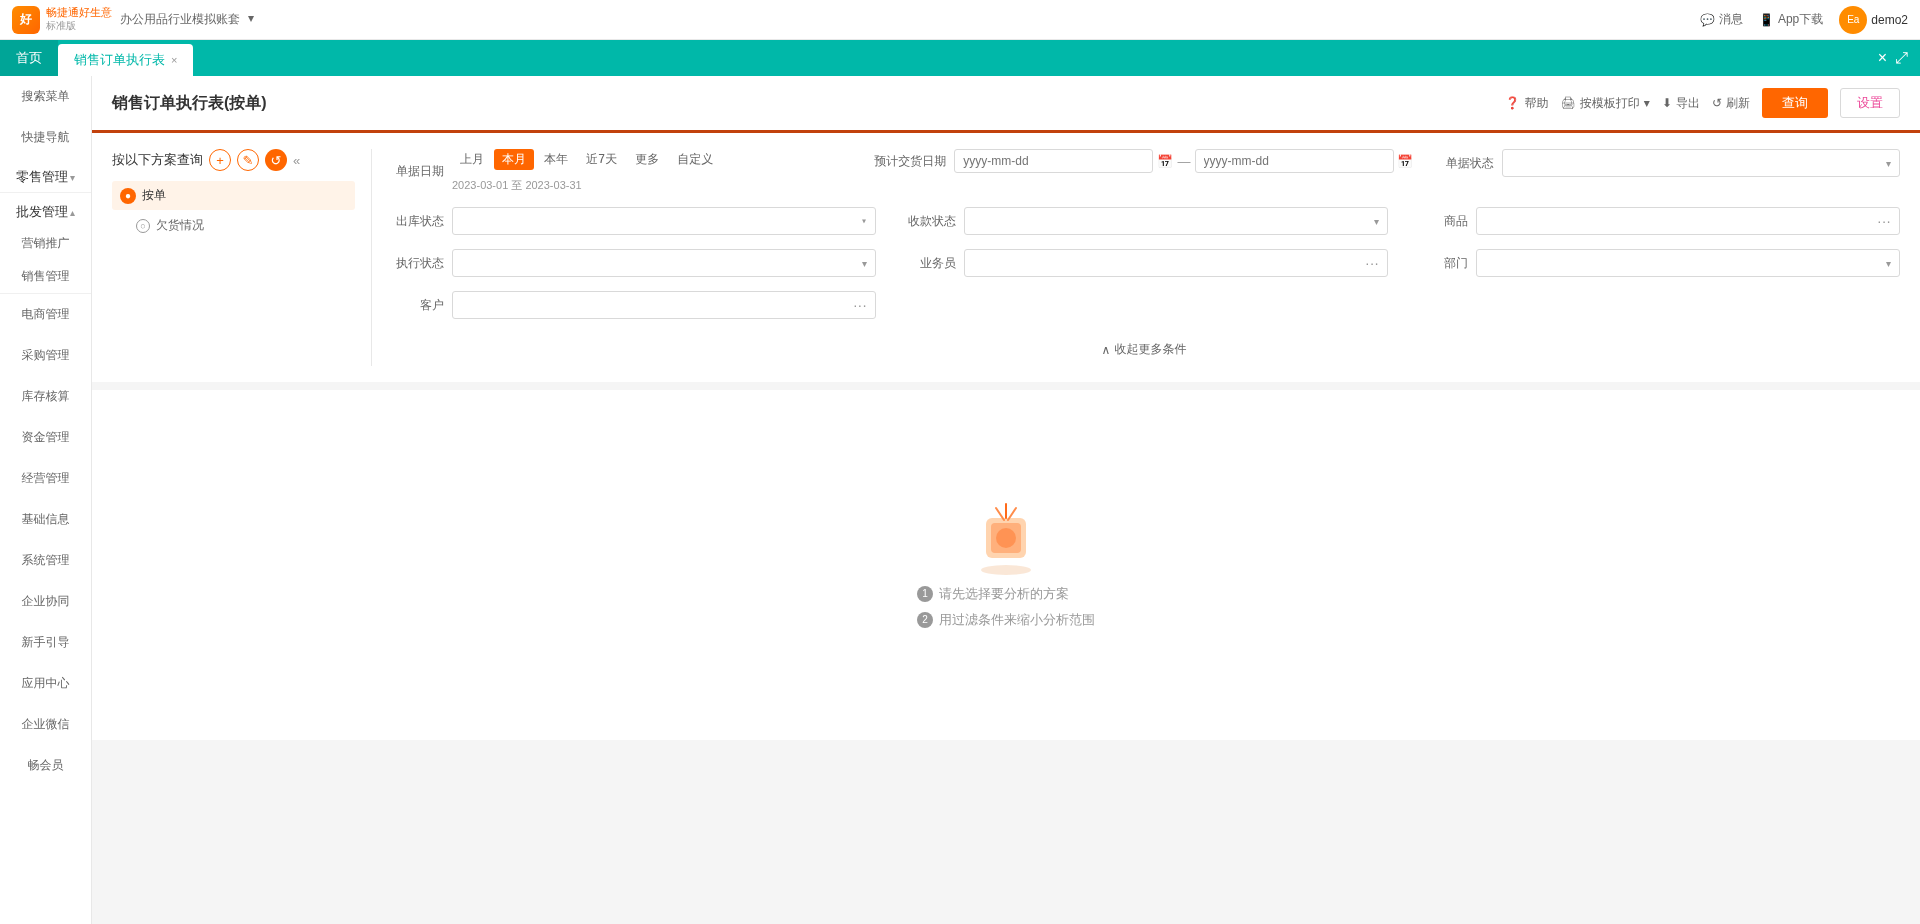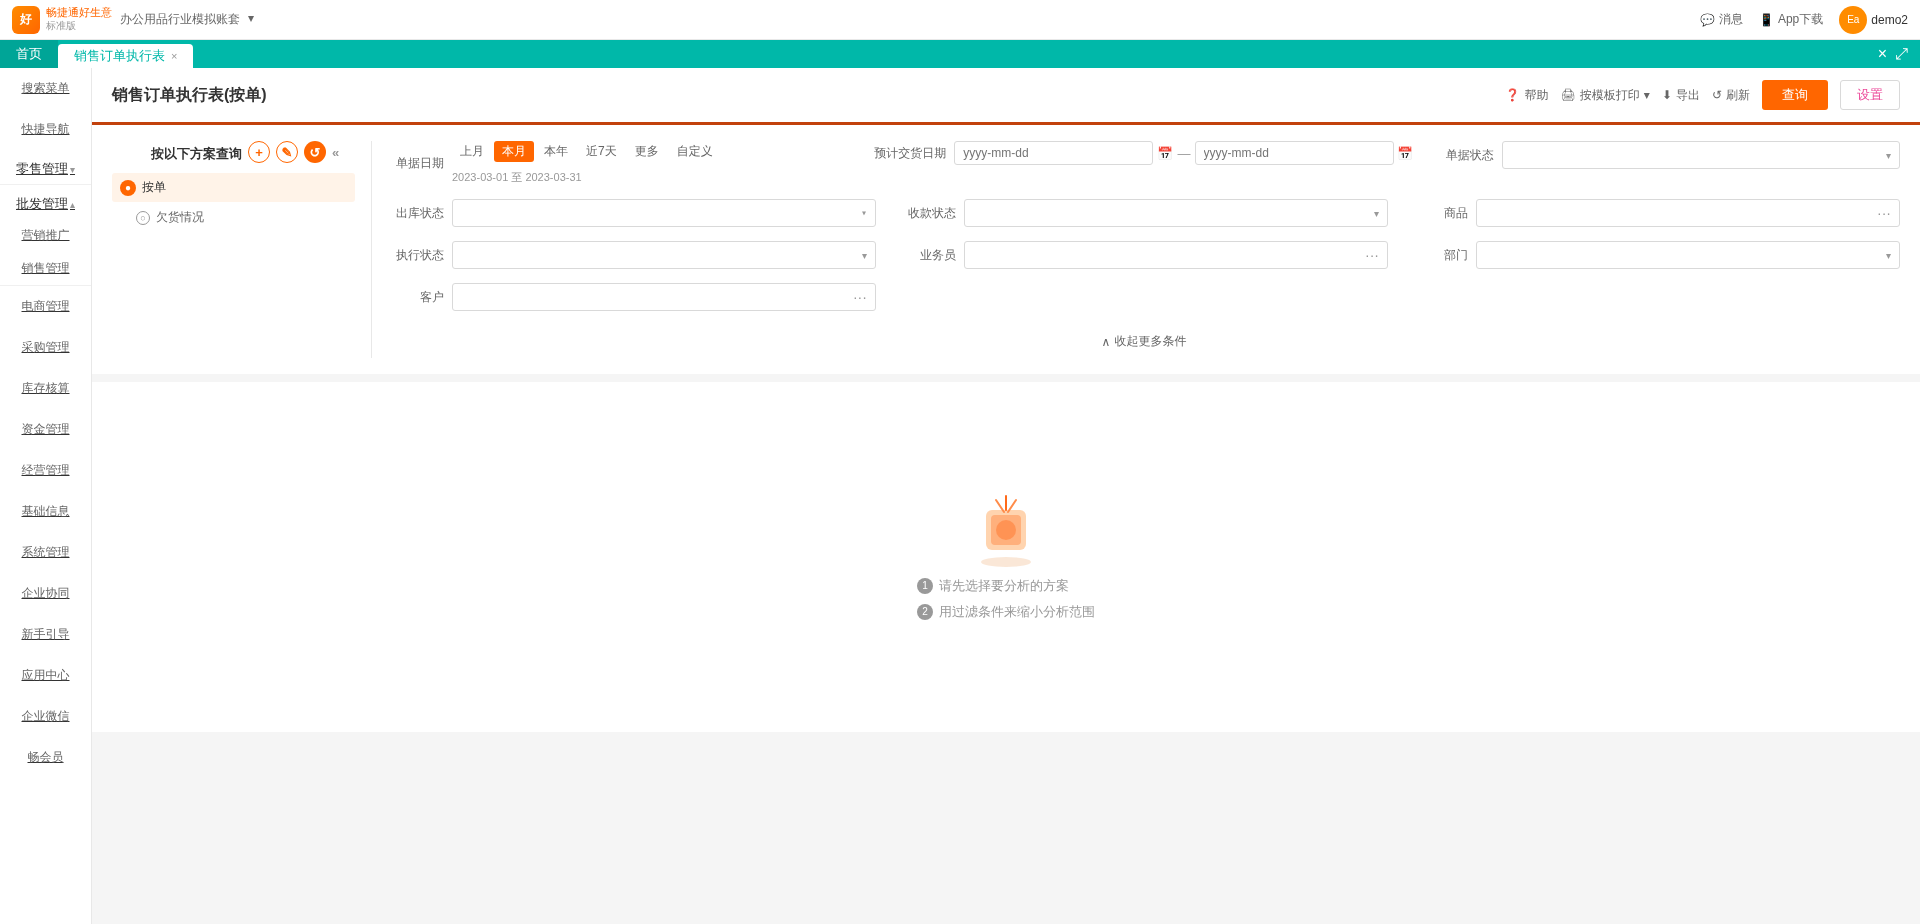--- a/index.html
+++ b/index.html
@@ -12,21 +12,21 @@
     .logo-icon { width: 28px; height: 28px; background: linear-gradient(135deg, #ff8c00, #ff6600); border-radius: 6px; display: flex; align-items: center; justify-content: center; color: #fff; font-size: 12px; font-weight: bold; }
     .logo-text { font-size: 11px; color: #ff6600; line-height: 1.2; }
     .logo-sub { font-size: 10px; color: #999; }
     .industry-selector { display: flex; align-items: flex-start; gap: 8px; color: #666; font-size: 12px; cursor: pointer; }
     .top-bar-right { display: flex; align-items: center; gap: 16px; }
     .top-bar-action { display: flex; align-items: center; gap: 4px; color: #666; font-size: 12px; cursor: pointer; }
     .avatar { width: 28px; height: 28px; border-radius: 50%; background: #ff8c00; display: flex; align-items: center; justify-content: center; color: #fff; font-size: 11px; overflow: hidden; }
     .user-name { color: #333; font-size: 12px; }
 
     
-    .nav-tabs { height: 28px; background: #00b8a9; display: flex; align-items: stretch; flex-shrink: 0; }
+    .nav-tabs { height: 36px; background: #00b8a9; display: flex; align-items: stretch; flex-shrink: 0; }
     .nav-tab { display: flex; align-items: center; padding: 0 16px; color: #fff; font-size: 13px; cursor: pointer; gap: 6px; white-space: nowrap; }
     .nav-tab.home { background: rgba(0,0,0,0.1); }
     .nav-tab.active { background: #fff; color: #00b8a9; border-radius: 4px 4px 0 0; margin-top: 4px; }
     .nav-tab .close-btn { color: #999; font-size: 11px; cursor: pointer; }
     .nav-tab-spacer { flex: 1; }
     .nav-tab-actions { display: flex; align-items: center; padding: 0 12px; gap: 8px; }
     .nav-tab-action-btn { color: #fff; background: none; border: none; cursor: pointer; font-size: 16px; }
 
     
     .main-layout { display: flex; flex: 1; overflow: hidden; }
@@ -45,21 +45,21 @@
     .print-btn { display: flex; align-items: center; gap: 4px; }
     .query-btn { background: #ff6600; color: #fff; border: none; padding: 6px 20px; border-radius: 3px; cursor: pointer; font-size: 13px; }
     .settings-btn { border: 1px solid #d9d9d9; color: #ec4899; background: #fff; padding: 5px 16px; border-radius: 3px; cursor: pointer; font-size: 13px; }
 
     
     .filter-panel { background: #fff; padding: 16px 20px; margin-bottom: 8px; }
     .filter-left { width: 260px; border-right: 1px solid #e8e8e8; padding-right: 16px; margin-right: 16px; flex-shrink: 0; }
     .filter-main { flex: 1; }
     .filter-row { display: flex; align-items: flex-start; gap: 24px; margin-bottom: 14px; }
     .filter-layout { display: flex; }
-    .filter-scheme-title { font-size: 13px; color: #333; margin-bottom: 10px; font-weight: 700; display: flex; align-items: flex-end; gap: 6px; margin-left: 39px; }
+    .filter-scheme-title { font-size: 13px; color: #333; margin-bottom: 10px; font-weight: 400; display: flex; align-items: center; gap: 6px; }
     .scheme-actions { display: flex; align-items: center; gap: 6px; }
     .scheme-btn { width: 22px; height: 22px; border-radius: 50%; border: 1px solid #ff6600; color: #ff6600; display: flex; align-items: center; justify-content: center; cursor: pointer; font-size: 13px; background: #fff; }
     .scheme-btn.refresh { background: #ff6600; color: #fff; border: none; }
     .collapse-btn { color: #999; cursor: pointer; font-size: 13px; }
     .scheme-item { display: flex; align-items: center; gap: 6px; padding: 6px 8px; cursor: pointer; border-radius: 3px; margin-bottom: 2px; }
     .scheme-item.active { background: #fff3e8; }
     .scheme-item-icon { width: 16px; height: 16px; border-radius: 50%; background: #ff6600; display: flex; align-items: center; justify-content: center; color: #fff; font-size: 10px; }
     .scheme-item-text { font-size: 12px; color: #333; }
     .scheme-sub-item { display: flex; align-items: center; gap: 6px; padding: 5px 8px 5px 24px; cursor: pointer; font-size: 12px; color: #666; }
     .scheme-sub-icon { width: 14px; height: 14px; border-radius: 50%; border: 1px solid #999; display: flex; align-items: center; justify-content: center; color: #999; font-size: 9px; }
@@ -68,36 +68,36 @@
     .filter-field { display: flex; align-items: center; gap: 8px; flex: 1; min-width: 0; }
     .filter-label { color: #666; font-size: 12px; white-space: nowrap; min-width: 56px; text-align: right; }
     .filter-label-wide { min-width: 70px; }
     .filter-select-arrow { color: #999; font-size: 10px; }
     .filter-select-wrapper { flex: 1; height: 28px; border: 1px solid #d9d9d9; border-radius: 3px; padding: 0 8px; display: flex; align-items: center; justify-content: space-between; cursor: pointer; background: #fff; }
     .filter-ellipsis { flex: 1; height: 28px; border: 1px solid #d9d9d9; border-radius: 3px; padding: 0 8px; display: flex; align-items: center; justify-content: flex-end; cursor: pointer; background: #fff; color: #999; font-size: 14px; }
     .date-range { display: flex; align-items: center; gap: 4px; flex: 1; }
     .date-input { flex: 1; height: 24px; border: 1px solid #d9d9d9; border-radius: 3px; padding: 0 8px; font-size: 12px; color: #999; background: #fff; }
     .date-sep { color: #999; }
     .date-icon { color: #ff8c00; font-size: 13px; cursor: pointer; }
-    .quick-date-tabs { display: flex; align-items: flex-end; gap: 2px; margin-bottom: 8px; }
+    .quick-date-tabs { display: flex; align-items: flex-end; gap: 2px; margin-bottom: 8px; font-family: Liberation Mono, monospace; }
     .quick-date-tab { padding: 2px 8px; border-radius: 3px; font-size: 12px; cursor: pointer; color: #666; }
     .quick-date-tab.active { background: #ff6600; color: #fff; }
     .date-range-text { font-size: 11px; color: #999; margin-top: 2px; }
 
     
     .collapse-bar { text-align: center; padding: 8px; color: #666; font-size: 12px; cursor: pointer; display: flex; align-items: center; justify-content: center; gap: 4px; }
 
     
     .empty-state { display: flex; flex-direction: column; align-items: center; justify-content: center; padding: 60px 0; background: #fff; min-height: 350px; }
     .empty-tip { color: #999; font-size: 13px; line-height: 2; }
     .empty-tip-row { display: flex; align-items: center; gap: 6px; }
     .tip-num { width: 16px; height: 16px; border-radius: 50%; background: #999; color: #fff; font-size: 10px; display: flex; align-items: center; justify-content: center; flex-shrink: 0; }
 
     
-    .sidebar-nav { display: flex; flex-direction: column; text-decoration: underline; }
+    .sidebar-nav { display: flex; flex-direction: column; }
     .nav-section { border-bottom: 1px solid #f0f0f0; }
     .nav-top-item { padding: 12px 8px; text-align: center; font-size: 12px; color: #666; cursor: pointer; }
     .nav-group-title { padding: 10px 8px 6px; text-align: center; font-size: 13px; color: #333; font-weight: 500; cursor: pointer; display: flex; align-items: center; justify-content: center; gap: 2px; }
     .nav-group-title .arrow { font-size: 10px; color: #999; }
     .nav-sub-item { padding: 8px 8px; text-align: center; font-size: 12px; color: #666; cursor: pointer; }
   </style>
 </head>
 <body>
 
 <div class="top-bar">

